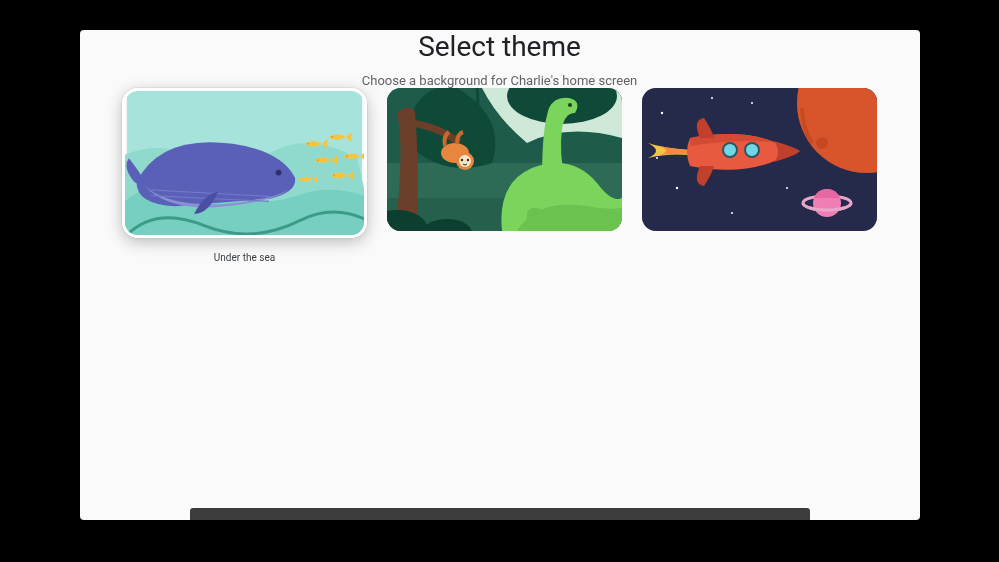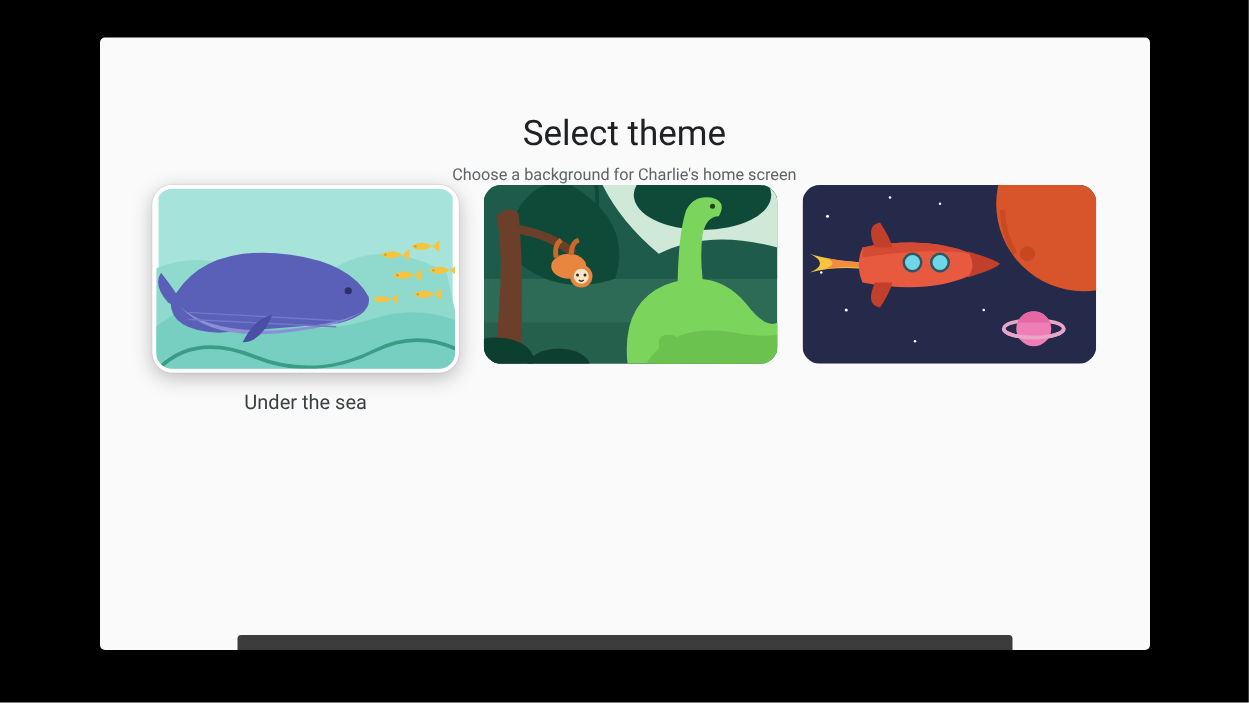--- a/index.html
+++ b/index.html
@@ -20,21 +20,20 @@
     }
     .screen {
       background: #fafafa;
       width: 840px;
       height: 490px;
       margin-top: 30px;
       border-radius: 4px;
       display: flex;
       flex-direction: column;
       align-items: center;
-      padding-top: 60px;
       position: relative;
     }
     .title {
       font-size: 28px;
       font-weight: 400;
       color: #202124;
       margin-bottom: 10px;
     }
     .subtitle {
       font-size: 13px;
@@ -60,21 +59,21 @@
     }
     .theme-card.selected {
       width: 245px;
       height: 150px;
       border: 3px solid #ffffff;
       box-shadow: 0 4px 16px rgba(0,0,0,0.25), 0 0 0 1px rgba(0,0,0,0.05);
       border-radius: 16px;
     }
     .theme-label {
       margin-top: 14px;
-      font-size: 16px;
+      font-size: 10px;
       color: #3c4043;
       text-align: right;
     }
     .dock {
       position: absolute;
       bottom: 0;
       left: 50%;
       transform: translateX(-50%);
       width: 620px;
       height: 12px;

